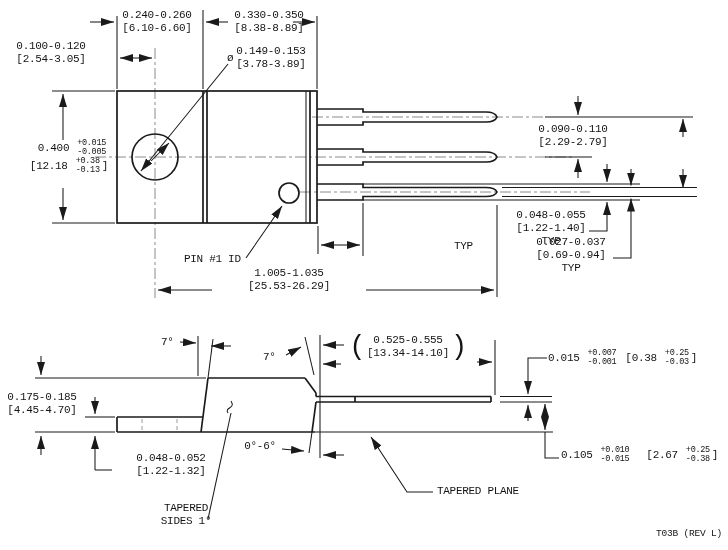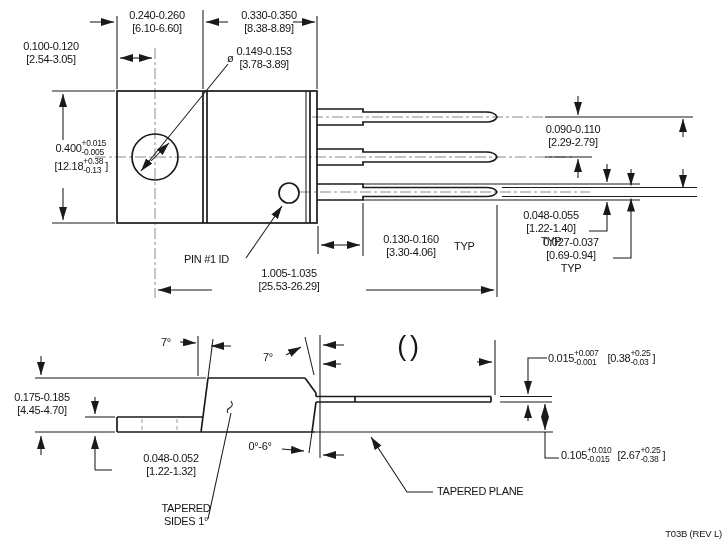--- a/index.html
+++ b/index.html
@@ -1,31 +1,31 @@
 <!DOCTYPE html>
 <html><head>
 <meta charset="utf-8">
 <style>
   html,body{margin:0;padding:0;background:#fff;}
   #stage{position:relative;width:728px;height:550px;background:#fff;overflow:hidden;
-         font-family:Liberation Sans, sans-serif;}
+         font-family:Liberation Mono, monospace;}
   #lines{position:absolute;left:0;top:0;}
   .part{stroke:#1a1a1a;stroke-width:1.7;fill:none;}
   .thin{stroke:#1a1a1a;stroke-width:1.05;fill:none;}
   .dim{stroke:#1a1a1a;stroke-width:1.05;fill:none;}
   .cl{stroke:#8a8a8a;stroke-width:1;fill:none;stroke-dasharray:11 3 3 3;}
   .hid{stroke:#9a9a9a;stroke-width:1;fill:none;stroke-dasharray:4 3;}
   .lbl{position:absolute;font-size:11px;line-height:13px;color:#141414;white-space:nowrap;
        letter-spacing:-0.3px;}
   .lbl.c{transform:translateX(-50%);text-align:center;}
   .row{display:flex;align-items:center;}
   .row.jc{justify-content:center;}
   .row.je{justify-content:flex-end;}
   .tol{display:inline-flex;flex-direction:column;font-size:8.5px;line-height:9px;
-       margin:0 2px 0 0;text-align:left;letter-spacing:-0.3px;}
+       margin:0 2px 0 8px;text-align:left;letter-spacing:-0.3px;}
   .paren{font-size:27px;line-height:24px;font-weight:400;padding:0 2px;}
   .dia{margin-right:3px;}
   .small{font-size:9.5px;letter-spacing:-0.2px;}
 </style>
 </head>
 <body>
 
 <div id="stage">
 
 <svg id="lines" width="728" height="550" viewBox="0 0 728 550">
@@ -195,24 +195,20 @@
     <span>]</span>
   </div>
 </div>
 
 <div class="lbl c" style="left:573px;top:123px">
   <div>0.090-0.110</div>
   <div>[2.29-2.79]</div>
 </div>
 
 
-<div class="lbl c" style="left:411px;top:233px">
-  <div>0.130-0.160</div>
-  <div>[3.30-4.06]</div>
-</div>
 <div class="lbl" style="left:454px;top:240px">
   <span>TYP</span>
 </div>
 
 <div class="lbl c" style="left:289px;top:267px">
   <div>1.005-1.035</div>
   <div>[25.53-26.29]</div>
 </div>
 
 <div class="lbl c" style="left:551px;top:209px">
@@ -235,20 +231,24 @@
   <span>7°</span>
 </div>
 
 <div class="lbl" style="left:263px;top:351px">
   <span>7°</span>
 </div>
 
 <div class="lbl c" style="left:408px;top:334px">
   <div class="row jc">
     <span class="paren">(</span>
+    <span style="text-align:center">
+      <div>0.525-0.555</div>
+      <div>[13.34-14.10]</div>
+    </span>
     <span class="paren">)</span>
   </div>
 </div>
 
 <div class="lbl" style="left:548px;top:349px">
   <div class="row">
     <span>0.015</span>
     <span class="tol">
       <span>+0.007</span>
       <span>-0.001</span>
@@ -285,21 +285,21 @@
   <span>TAPERED PLANE</span>
 </div>
 
 <div class="lbl" style="left:561px;top:446px">
   <div class="row">
     <span>0.105</span>
     <span class="tol">
       <span>+0.010</span>
       <span>-0.015</span>
     </span>
-    <span style="margin-left:4px">[2.67</span>
+    <span style="margin-left:15px">[2.67</span>
     <span class="tol">
       <span>+0.25</span>
       <span>-0.38</span>
     </span>
     <span>]</span>
   </div>
 </div>
 
 <div class="lbl small" style="right:6px;top:527px">
   <span>T03B (REV L)</span>

